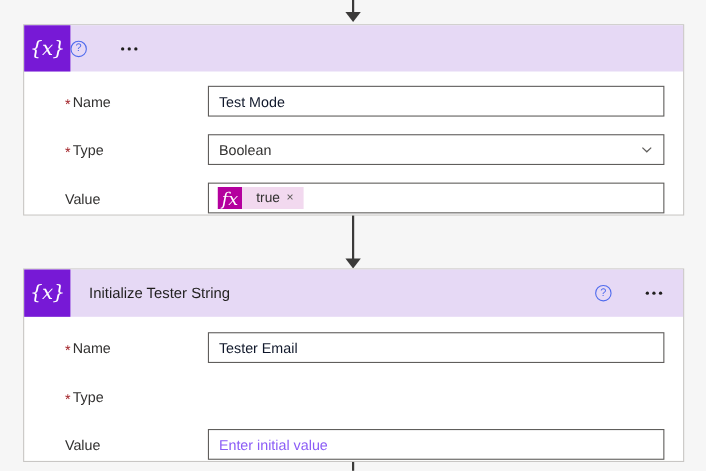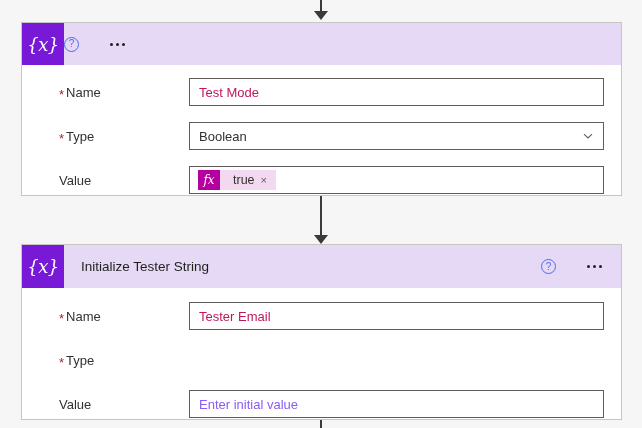--- a/index.html
+++ b/index.html
@@ -172,21 +172,21 @@
 
   .text-input {
     height: 28px;
     border: 1px solid #605e5c;
     background: #ffffff;
     display: flex;
     align-items: center;
     padding: 0 9px;
     box-sizing: border-box;
     font-size: 13px;
-    color: #be185d;
+    color: #0f172a;
   }
   .text-input.placeholder { color: #8b5cf6; }
 
   .select-input {
     height: 28px;
     border: 1px solid #605e5c;
     background: #ffffff;
     display: flex;
     align-items: center;
     justify-content: space-between;
@@ -224,21 +224,21 @@
   .token-fx {
     width: 22px;
     height: 20px;
     background: #b4009e;
     color: #ffffff;
     display: flex;
     align-items: center;
     justify-content: center;
     font-family: "DejaVu Serif", serif;
     font-style: italic;
-    font-size: 12px;
+    font-size: 16px;
     flex: 0 0 auto;
   }
   .token-text {
     padding: 0 6px 0 13px;
     white-space: nowrap;
   }
   .token-remove {
     padding-right: 9px;
     color: #605e5c;
     font-size: 11px;

